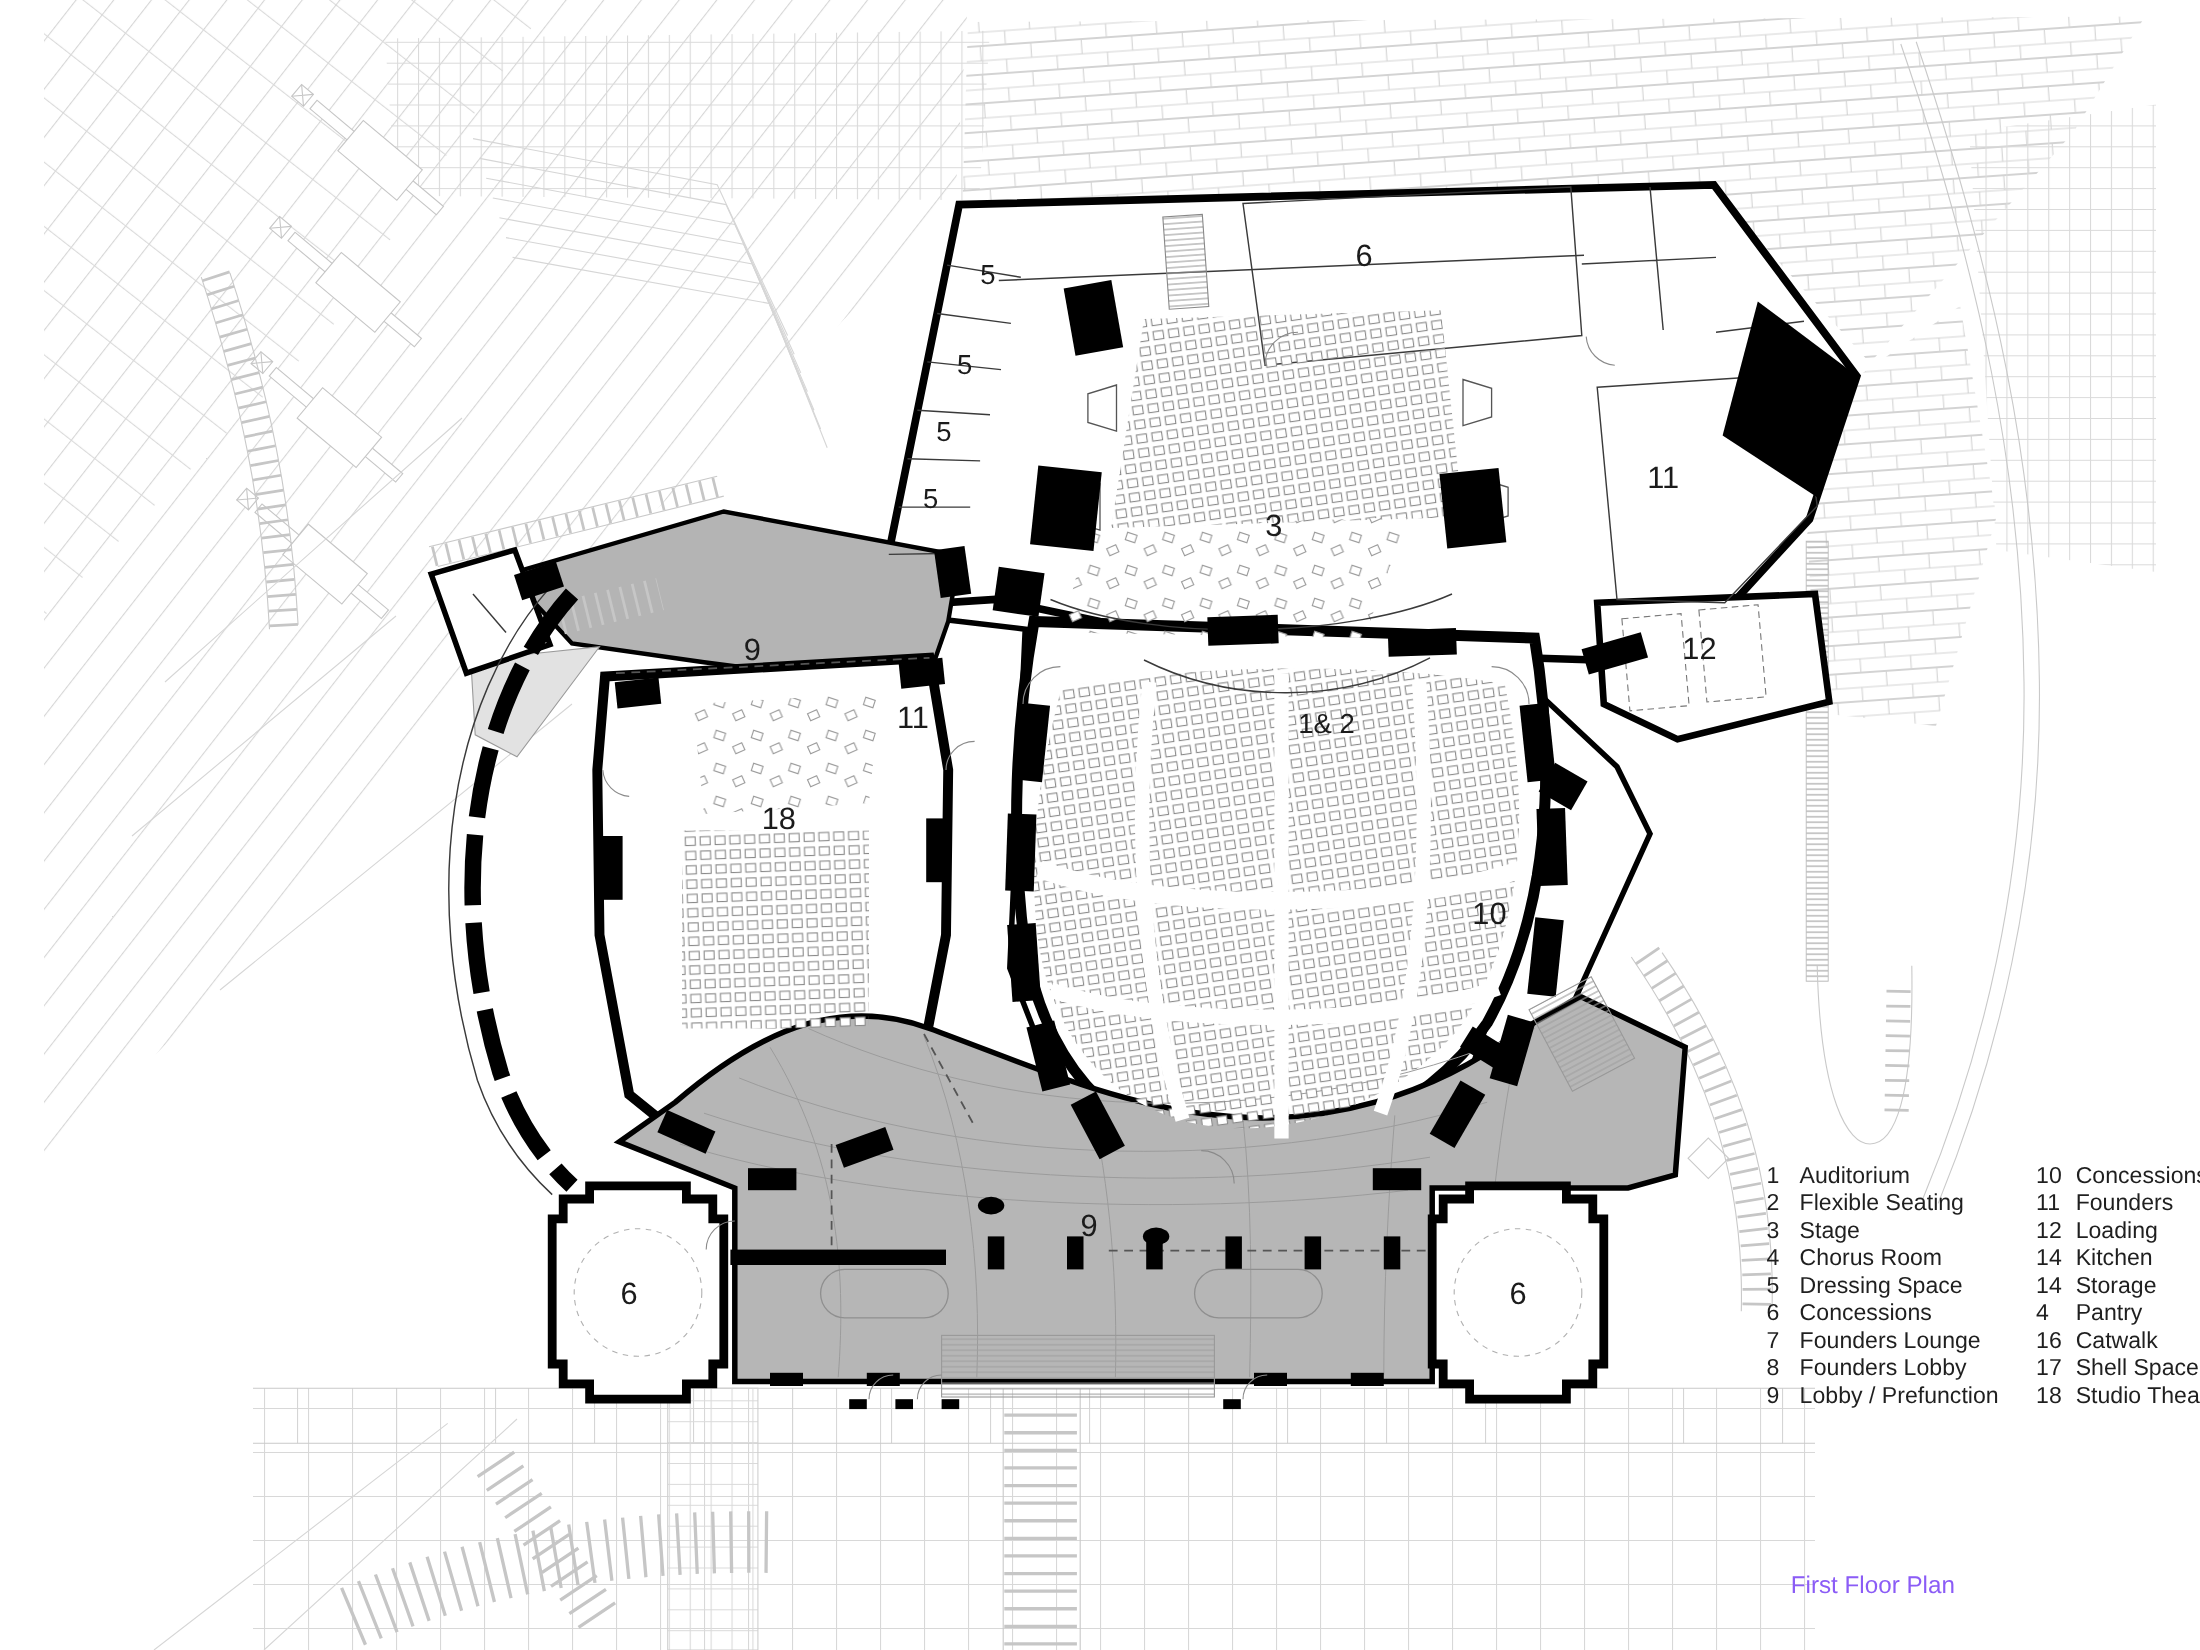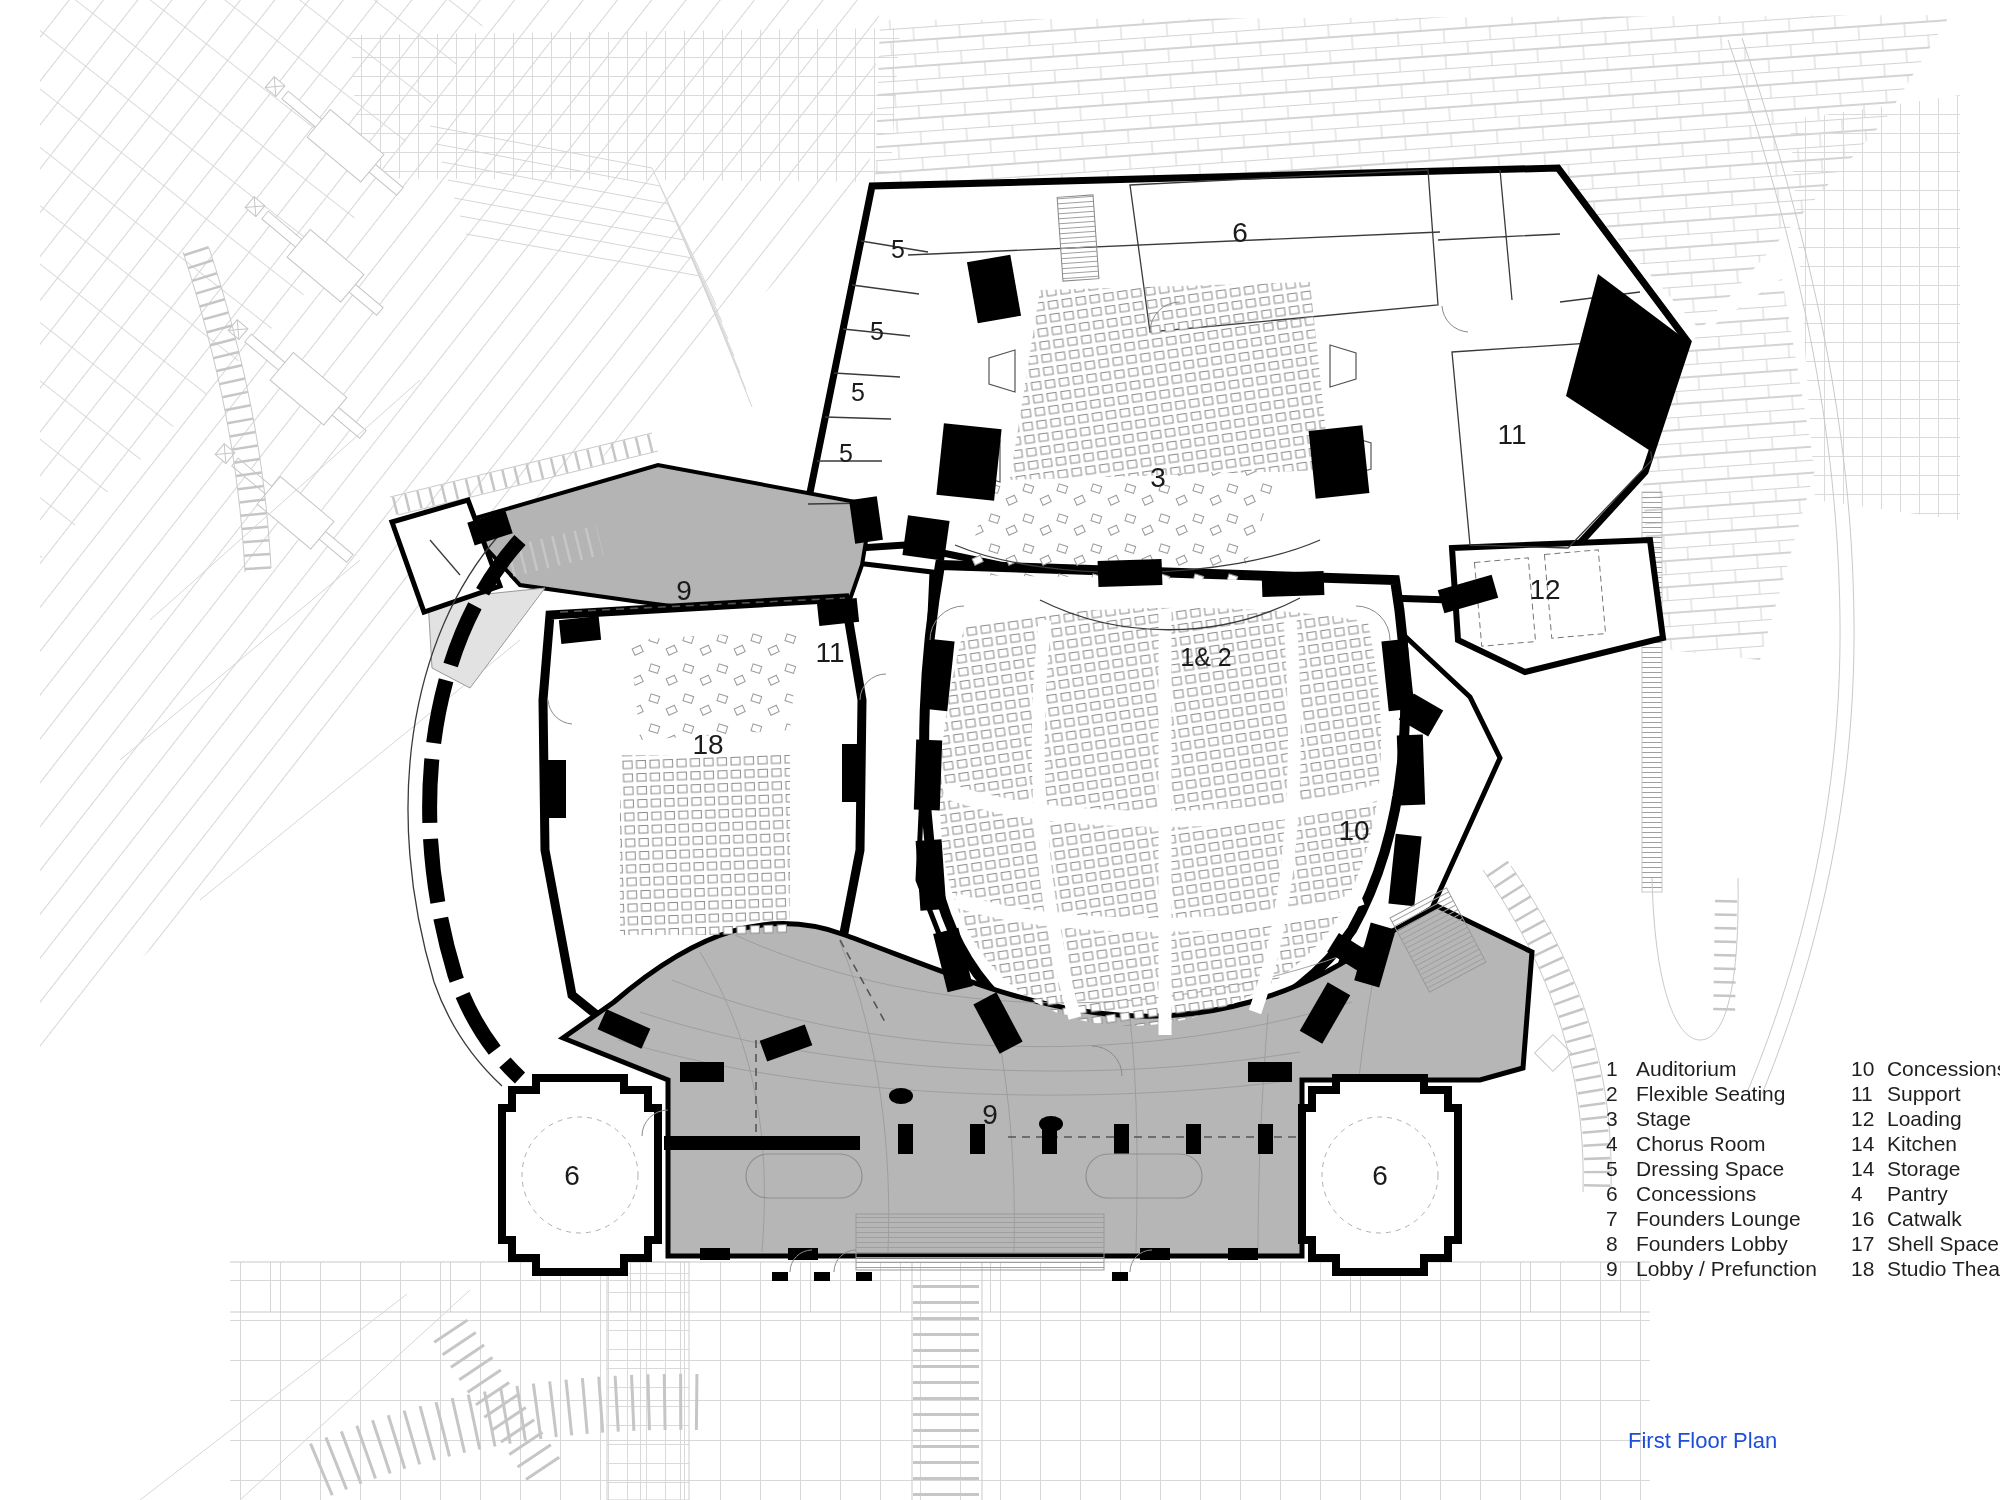--- a/index.html
+++ b/index.html
@@ -15,21 +15,21 @@
   .mesh{fill:none;stroke:#9b9b9b;stroke-width:.9;}
   .door{fill:none;stroke:#8a8a8a;stroke-width:1;}
   .dash{fill:none;stroke:#555555;stroke-width:1.6;stroke-dasharray:8 6;}
   .lbl{font:28px "Liberation Sans",sans-serif;fill:#1b1b1b;text-anchor:middle;}
   .lbl-sm{font:25px "Liberation Sans",sans-serif;fill:#1b1b1b;text-anchor:middle;}
   #legend{position:absolute;left:1606px;top:1056px;color:#1f1f1f;font-size:21px;line-height:25px;}
   #legend .cols{display:flex;gap:34px;}
   .lrow{white-space:nowrap;}
   .ln{display:inline-block;width:30px;}
   .col-right .ln{width:36px;}
-  #plan-title{position:absolute;left:1628px;top:1428px;font-size:22px;color:#1d4ed8;}
+  #plan-title{position:absolute;left:1628px;top:1428px;font-size:22px;color:#8b5cf6;}
 </style>
 </head>
 <body>
 
 <div id="stage">
 <svg id="plan-svg" width="2000" height="1500" viewBox="0 0 2000 1500">
   <defs>
     <pattern id="seats" width="14" height="13" patternUnits="userSpaceOnUse" patternTransform="rotate(-8)">
       <rect x="2" y="2.5" width="9" height="7.5" fill="#ffffff" stroke="#8a8a8a"></rect>
     </pattern>
@@ -329,21 +329,21 @@
       <div class="lrow"><span class="ln">3</span><span>Stage</span></div>
       <div class="lrow"><span class="ln">4</span><span>Chorus Room</span></div>
       <div class="lrow"><span class="ln">5</span><span>Dressing Space</span></div>
       <div class="lrow"><span class="ln">6</span><span>Concessions</span></div>
       <div class="lrow"><span class="ln">7</span><span>Founders Lounge</span></div>
       <div class="lrow"><span class="ln">8</span><span>Founders Lobby</span></div>
       <div class="lrow"><span class="ln">9</span><span>Lobby / Prefunction</span></div>
     </div>
     <div class="col-right">
       <div class="lrow"><span class="ln">10</span><span>Concessions</span></div>
-      <div class="lrow"><span class="ln">11</span><span>Support</span></div>
+      <div class="lrow"><span class="ln">11</span><span>Founders</span></div>
       <div class="lrow"><span class="ln">12</span><span>Loading</span></div>
       <div class="lrow"><span class="ln">14</span><span>Kitchen</span></div>
       <div class="lrow"><span class="ln">14</span><span>Storage</span></div>
       <div class="lrow"><span class="ln">4</span><span>Pantry</span></div>
       <div class="lrow"><span class="ln">16</span><span>Catwalk</span></div>
       <div class="lrow"><span class="ln">17</span><span>Shell Space</span></div>
       <div class="lrow"><span class="ln">18</span><span>Studio Theatre</span></div>
     </div>
   </div>
 </div>

